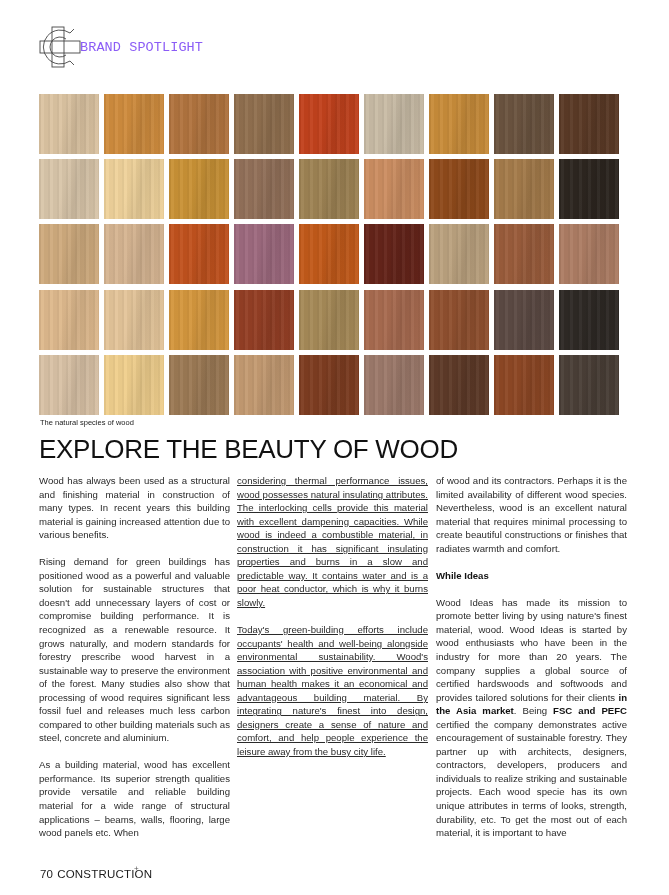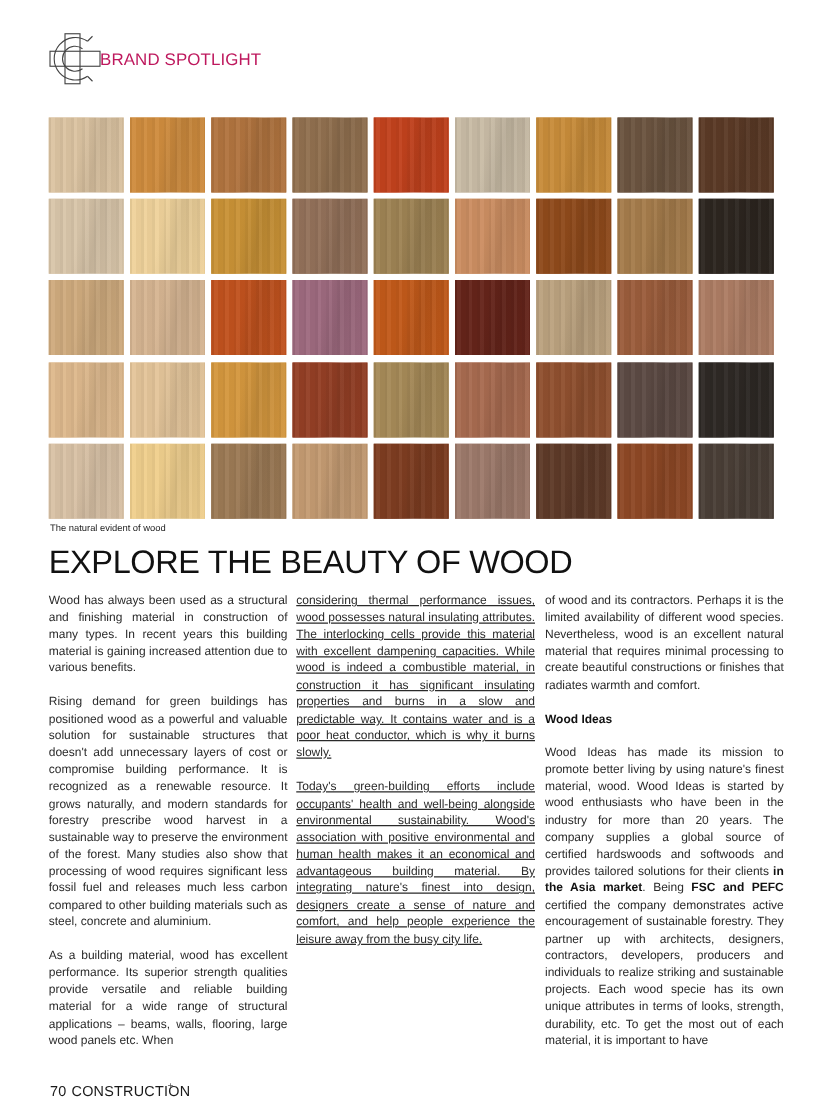--- a/index.html
+++ b/index.html
@@ -1,19 +1,19 @@
 <!DOCTYPE html>
 <html><head>
 <meta charset="utf-8">
 <style>
   html,body{margin:0;padding:0;background:#fff;}
   body{width:669px;height:895px;position:relative;overflow:hidden;font-family:"Liberation Sans","DejaVu Sans",sans-serif;color:#222;}
   .header{position:absolute;left:38px;top:27px;height:40px;display:flex;align-items:center;}
   .logo{width:46px;height:44px;position:relative;}
-  .header-label{font-size:13.5px;color:#be185d;margin-left:-4px;letter-spacing:0.1px;}
+  .header-label{font-size:13.5px;color:#8b5cf6;margin-left:-4px;letter-spacing:0.1px;font-family:Liberation Mono, monospace;}
   .grid{position:absolute;left:39px;top:94px;width:584px;height:321px;display:grid;grid-template-columns:repeat(9,60px);grid-template-rows:repeat(5,60px);column-gap:5px;row-gap:5.2px;}
   .tile{width:60px;height:60px;position:relative;overflow:hidden;}
   .tile::after{content:"";position:absolute;inset:0;background:repeating-linear-gradient(90deg,rgba(0,0,0,0.06) 0 2px,rgba(255,255,255,0.04) 2px 5px,rgba(0,0,0,0.03) 5px 9px);}
   .caption{position:absolute;left:40px;top:418px;font-size:7.5px;color:#222;}
   .title{position:absolute;left:39px;top:434px;font-size:26px;font-weight:normal;color:#111;letter-spacing:-0.3px;margin:0;}
   .col{position:absolute;top:474px;width:191px;font-size:9.6px;line-height:13.55px;color:#2a2a2a;text-align:justify;}
   .col p{margin:0 0 13.5px 0;}
   .col1{left:39px;}
   .col2{left:237px;text-decoration:underline;}
   .col3{left:436px;}
@@ -82,37 +82,37 @@
     <div class="tile" style="background: linear-gradient(100deg, rgb(240, 207, 141), rgb(240, 207, 141) 40%, rgba(0, 0, 0, 0.08) 60%, rgb(240, 207, 141)) rgb(240, 207, 141);"></div>
     <div class="tile" style="background: linear-gradient(100deg, rgb(156, 122, 85), rgb(156, 122, 85) 40%, rgba(0, 0, 0, 0.08) 60%, rgb(156, 122, 85)) rgb(156, 122, 85);"></div>
     <div class="tile" style="background: linear-gradient(100deg, rgb(196, 155, 114), rgb(196, 155, 114) 40%, rgba(0, 0, 0, 0.08) 60%, rgb(196, 155, 114)) rgb(196, 155, 114);"></div>
     <div class="tile" style="background: linear-gradient(100deg, rgb(126, 61, 33), rgb(126, 61, 33) 40%, rgba(0, 0, 0, 0.08) 60%, rgb(126, 61, 33)) rgb(126, 61, 33);"></div>
     <div class="tile" style="background: linear-gradient(100deg, rgb(157, 122, 107), rgb(157, 122, 107) 40%, rgba(0, 0, 0, 0.08) 60%, rgb(157, 122, 107)) rgb(157, 122, 107);"></div>
     <div class="tile" style="background: linear-gradient(100deg, rgb(94, 58, 40), rgb(94, 58, 40) 40%, rgba(0, 0, 0, 0.08) 60%, rgb(94, 58, 40)) rgb(94, 58, 40);"></div>
     <div class="tile" style="background: linear-gradient(100deg, rgb(142, 72, 37), rgb(142, 72, 37) 40%, rgba(0, 0, 0, 0.08) 60%, rgb(142, 72, 37)) rgb(142, 72, 37);"></div>
     <div class="tile" style="background: linear-gradient(100deg, rgb(74, 63, 55), rgb(74, 63, 55) 40%, rgba(0, 0, 0, 0.08) 60%, rgb(74, 63, 55)) rgb(74, 63, 55);"></div>
   </div>
 
-<div class="caption">The natural evident of wood</div>
+<div class="caption">The natural species of wood</div>
 
 <h1 class="title">EXPLORE THE BEAUTY OF WOOD</h1>
 
 <div class="col col1">
   <p>Wood has always been used as a structural and finishing material in construction of many types. In recent years this building material is gaining increased attention due to various benefits.</p>
   <p>Rising demand for green buildings has positioned wood as a powerful and valuable solution for sustainable structures that doesn't add unnecessary layers of cost or compromise building performance. It is recognized as a renewable resource. It grows naturally, and modern standards for forestry prescribe wood harvest in a sustainable way to preserve the environment of the forest. Many studies also show that processing of wood requires significant less fossil fuel and releases much less carbon compared to other building materials such as steel, concrete and aluminium.</p>
   <p>As a building material, wood has excellent performance. Its superior strength qualities provide versatile and reliable building material for a wide range of structural applications – beams, walls, flooring, large wood panels etc. When</p>
 </div>
 
 <div class="col col2">
   <p>considering thermal performance issues, wood possesses natural insulating attributes. The interlocking cells provide this material with excellent dampening capacities. While wood is indeed a combustible material, in construction it has significant insulating properties and burns in a slow and predictable way. It contains water and is a poor heat conductor, which is why it burns slowly.</p>
   <p>Today's green-building efforts include occupants' health and well-being alongside environmental sustainability. Wood's association with positive environmental and human health makes it an economical and advantageous building material. By integrating nature's finest into design, designers create a sense of nature and comfort, and help people experience the leisure away from the busy city life.</p>
 </div>
 
 <div class="col col3">
   <p>of wood and its contractors. Perhaps it is the limited availability of different wood species. Nevertheless, wood is an excellent natural material that requires minimal processing to create beautiful constructions or finishes that radiates warmth and comfort.</p>
-  <p class="subhead">Wood Ideas</p>
+  <p class="subhead">While Ideas</p>
   <p><span>Wood Ideas has made its mission to promote better living by using nature's finest material, wood. Wood Ideas is started by wood enthusiasts who have been in the industry for more than 20 years. The company supplies a global source of certified hardswoods and softwoods and provides tailored solutions for their clients </span><b>in the Asia market</b><span>. Being </span><b>FSC and PEFC</b><span> certified the company demonstrates active encouragement of sustainable forestry. They partner up with architects, designers, contractors, developers, producers and individuals to realize striking and sustainable projects. Each wood specie has its own unique attributes in terms of looks, strength, durability, etc. To get the most out of each material, it is important to have</span></p>
 </div>
 
 <div class="footer">
   <span class="num">70</span><span>CONSTRUCTION</span>
 </div>
 <span class="plus">+</span>
 
 </body></html>

